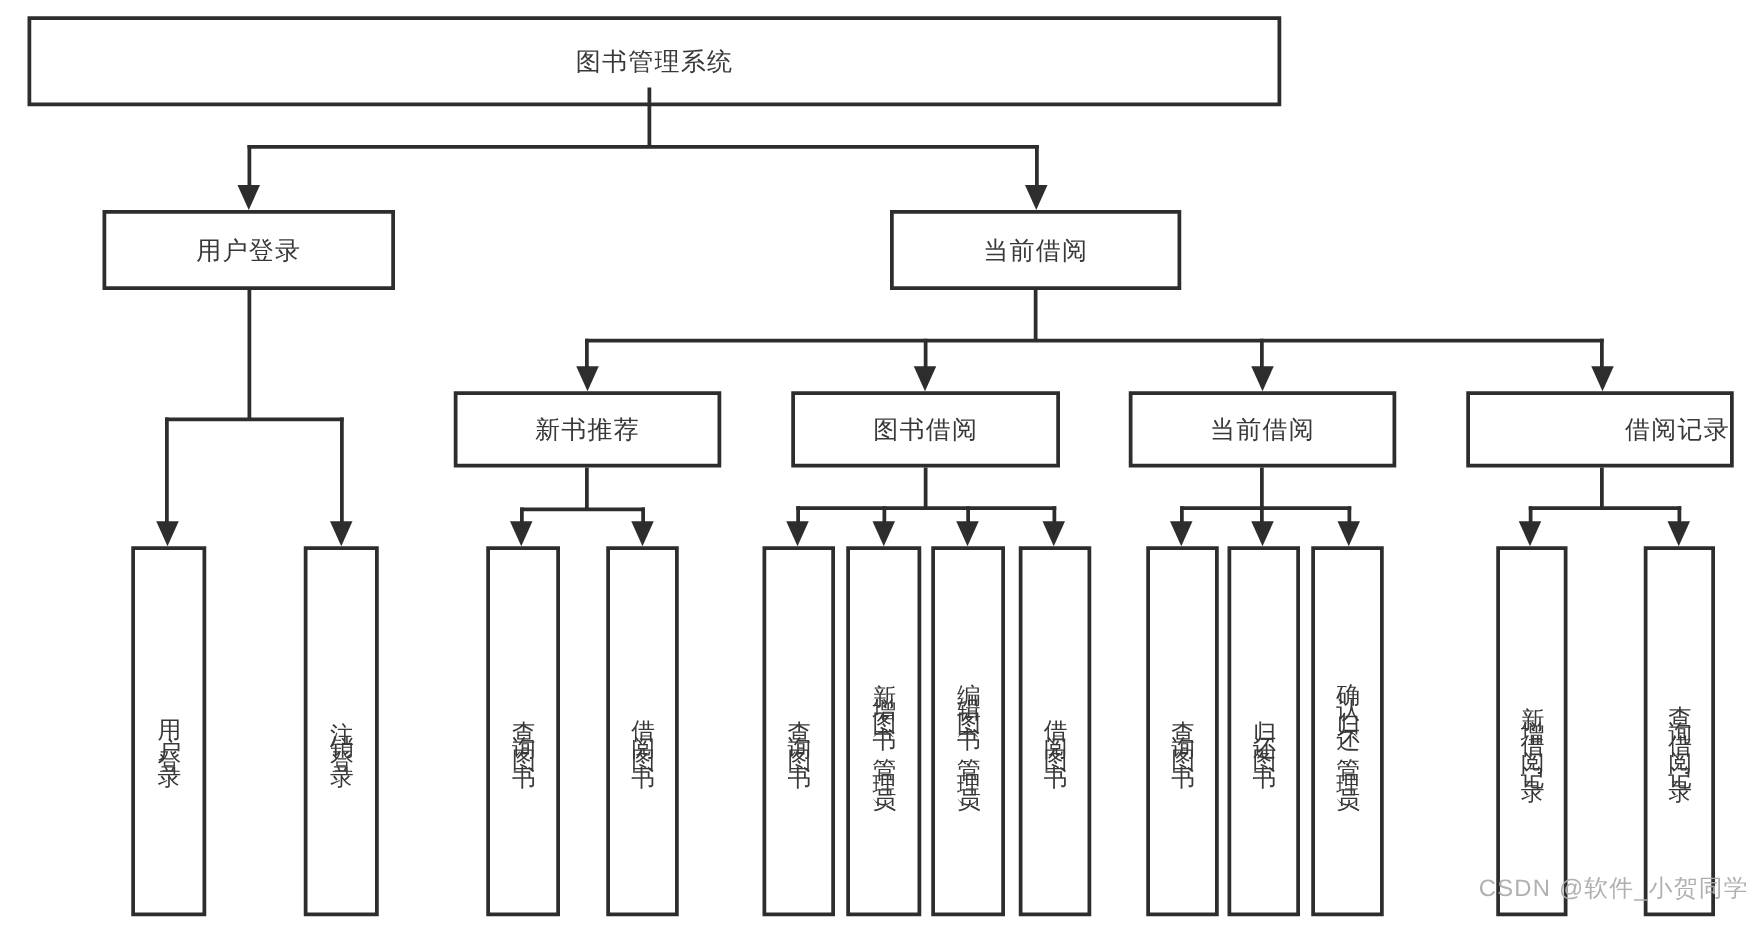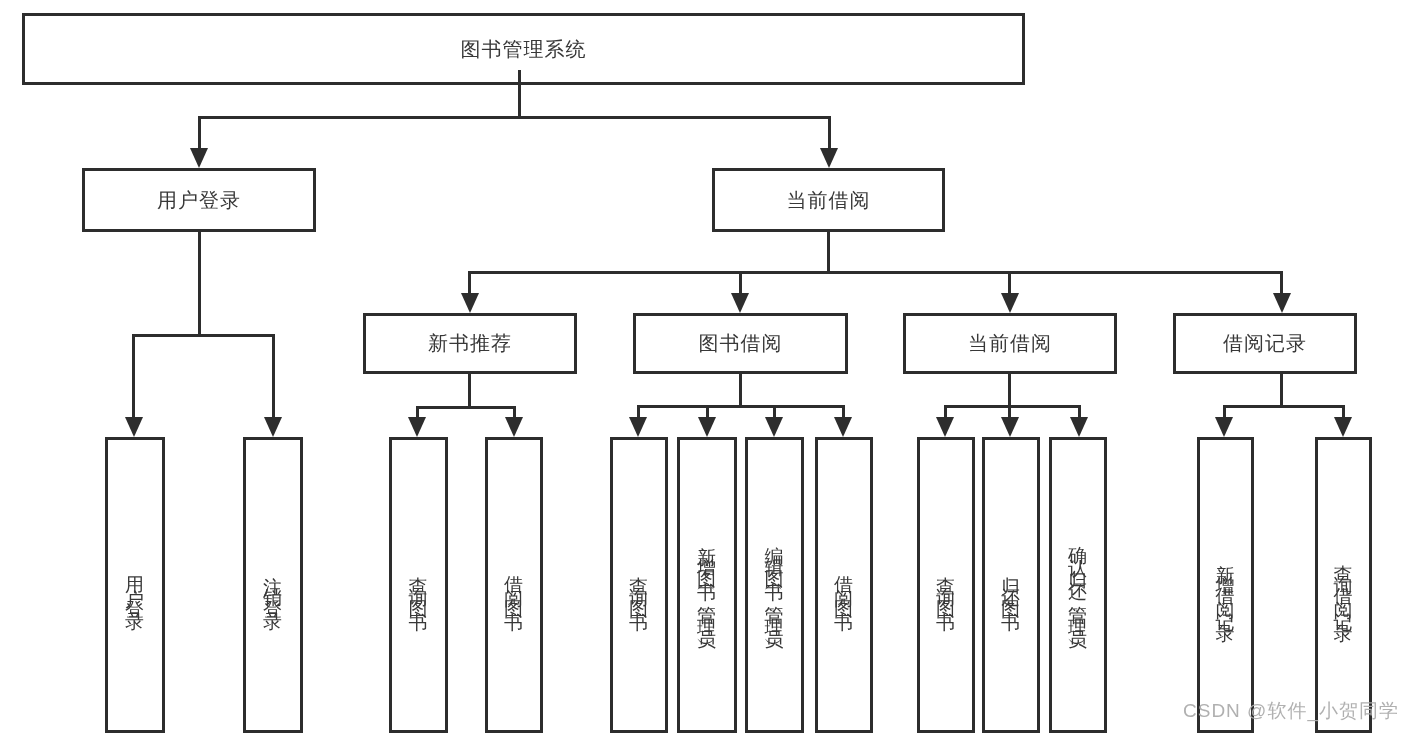--- a/index.html
+++ b/index.html
@@ -96,21 +96,21 @@
 
   <div class="hbox" style="left:363px; top:313px; width:214px; height:61px;align-items:center;">
     <span>新书推荐</span>
   </div>
   <div class="hbox" style="left:633px; top:313px; width:215px; height:61px;">
     <span>图书借阅</span>
   </div>
   <div class="hbox" style="left:903px; top:313px; width:214px; height:61px;">
     <span>当前借阅</span>
   </div>
-  <div class="hbox" style="left:1173px; top:313px; width:184px; height:61px;">
+  <div class="hbox" style="left:1173px; top:313px; width:214px; height:61px;justify-content:flex-end;">
     <span>借阅记录</span>
   </div>
 
   <div class="vline" style="left:468px; top:374px; height:34px;"></div>
   <div class="hline" style="left:416px; top:406px; width:100px;"></div>
   <div class="vline" style="left:416px; top:406px; height:14px;"></div>
   <div class="arrowhead" style="left:408px; top:417px;"></div>
   <div class="vline" style="left:513px; top:406px; height:14px;"></div>
   <div class="arrowhead" style="left:505px; top:417px;"></div>
 

